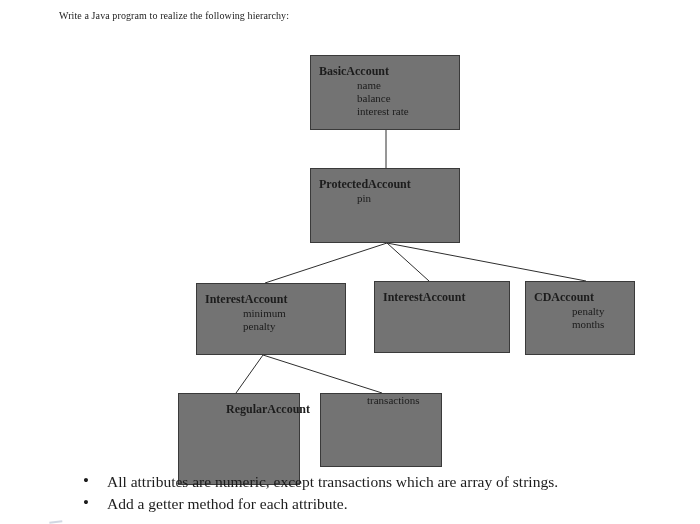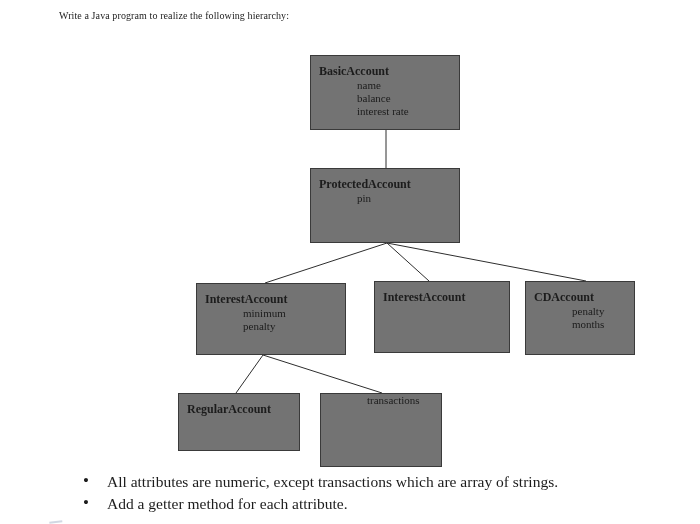--- a/index.html
+++ b/index.html
@@ -101,21 +101,21 @@
         <div class="node-attr">penalty</div>
       </div>
       <div class="node" style="left: 374px; top: 281px; width: 136px; height: 72px; border-color: rgb(58, 58, 58);">
         <div class="node-title">InterestAccount</div>
       </div>
       <div class="node" style="left: 525px; top: 281px; width: 110px; height: 74px; border-color: rgb(58, 58, 58);">
         <div class="node-title">CDAccount</div>
         <div class="node-attr">penalty</div>
         <div class="node-attr">months</div>
       </div>
-      <div class="node" style="left: 178px; top: 393px; width: 122px; height: 58px; border-color: rgb(58, 58, 58);">
+      <div class="node" style="left: 178px; top: 393px; width: 122px; height: 92px; border-color: rgb(58, 58, 58); padding-left: 39px;">
         <div class="node-title">RegularAccount</div>
       </div>
       <div class="node" style="left: 320px; top: 393px; width: 122px; height: 74px; border-color: rgb(58, 58, 58);">
         <div class="node-attr">transactions</div>
       </div>
     </div>
 
   <ul class="notes">
     <li>All attributes are numeric, except transactions which are array of strings.</li>
     <li>Add a getter method for each attribute.</li>

